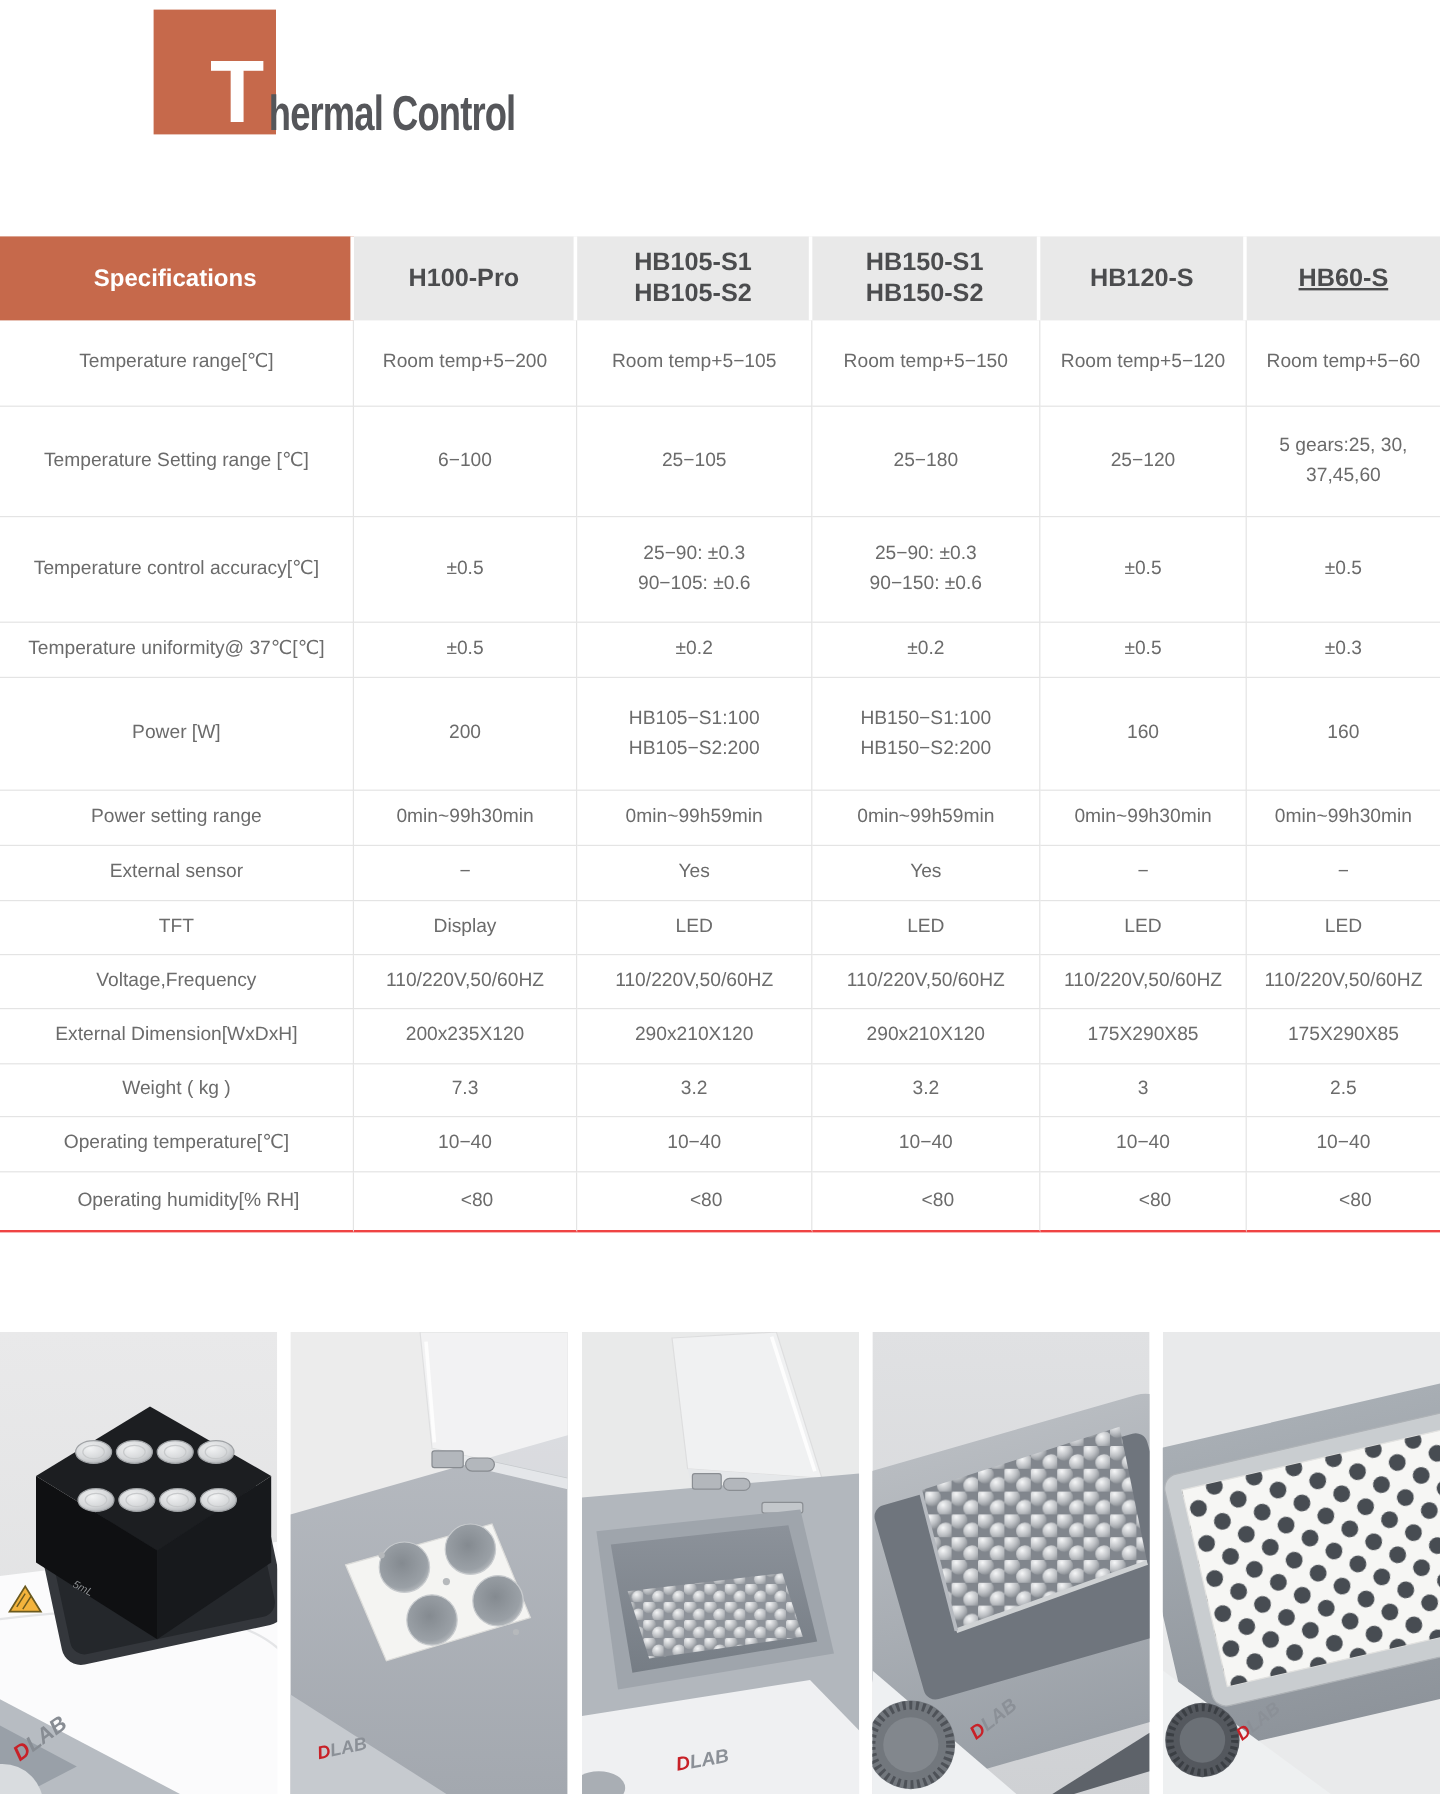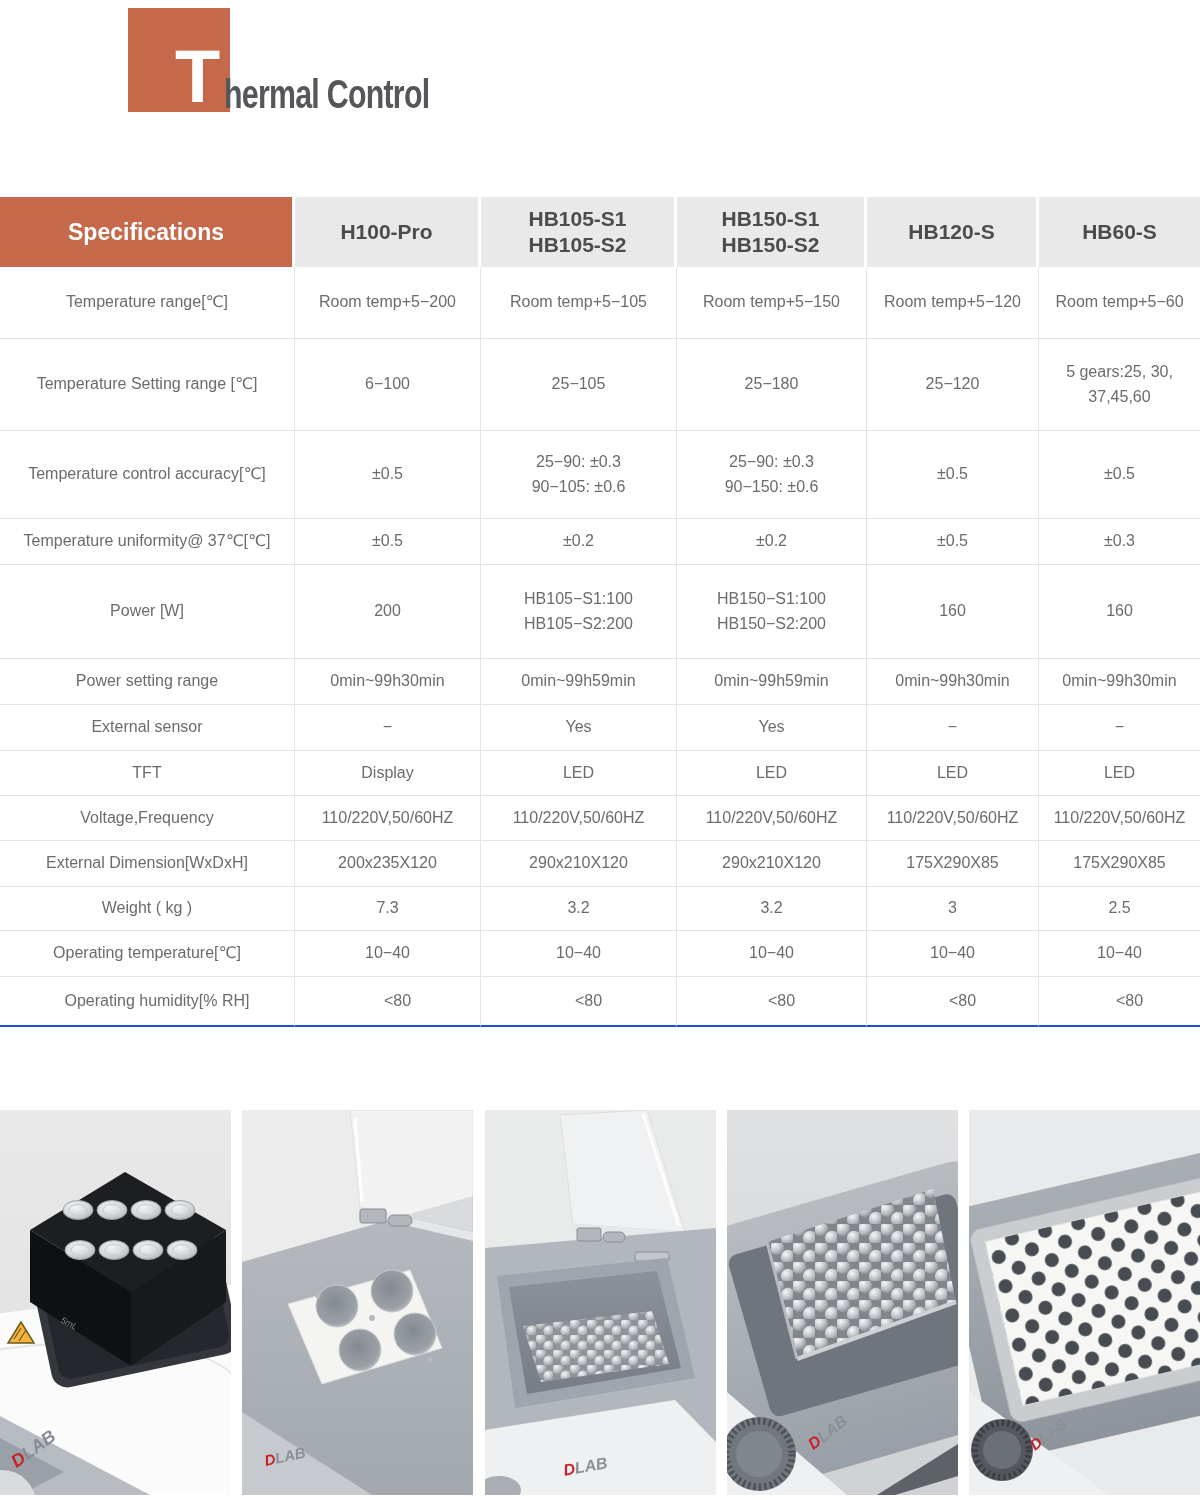--- a/index.html
+++ b/index.html
@@ -20,27 +20,27 @@
   .spec-table { width:1200px; }
   .row { display:grid; grid-template-columns:295px 186px 196px 190px 172px 161px; }
   .c { display:flex; align-items:center; justify-content:center; text-align:center;
        white-space:pre-line; font-size:16px; color:#6b6b6b; line-height:1.55;
        border-right:1px solid #e4e4e4; border-bottom:1px solid #e4e4e4; }
   .row .c:last-child { border-right:none; }
 
   .thead { height:70px; }
   .thead .c { background:#e9e9e9; font-weight:bold; font-size:21px; color:#4b4c4e;
               border:none; border-right:3px solid #fff; line-height:1.25; }
-  .thead .c:last-child { border-right:none; }
-  .thead .c.orange { color:#fff; font-size:23px; }
+  .thead .c:last-child { border-right:none;text-decoration:underline; }
+  .thead .c.orange { color:#fff; font-size:20px; }
 
   .r1{height:72px} .r2{height:92px} .r3{height:88px} .r4{height:46px} .r5{height:94px}
   .r6{height:46px} .r7{height:46px} .r8{height:45px} .r9{height:45px} .r10{height:46px}
   .r11{height:44px} .r12{height:46px} .r13{height:50px}
-  .r13 .c { border-bottom:2px solid #1d4ed8;padding-left:20px; }
+  .r13 .c { border-bottom:2px solid #ef4444;padding-left:20px; }
 
   
   .gallery { margin-top:83px; display:flex; justify-content:space-between; width:1200px; }
   .gallery svg { display:block; }
 
   .footer-line { margin-top:8px; width:1200px; height:1px; background:#ebebeb; }
 </style>
 </head>
 <body>
 

